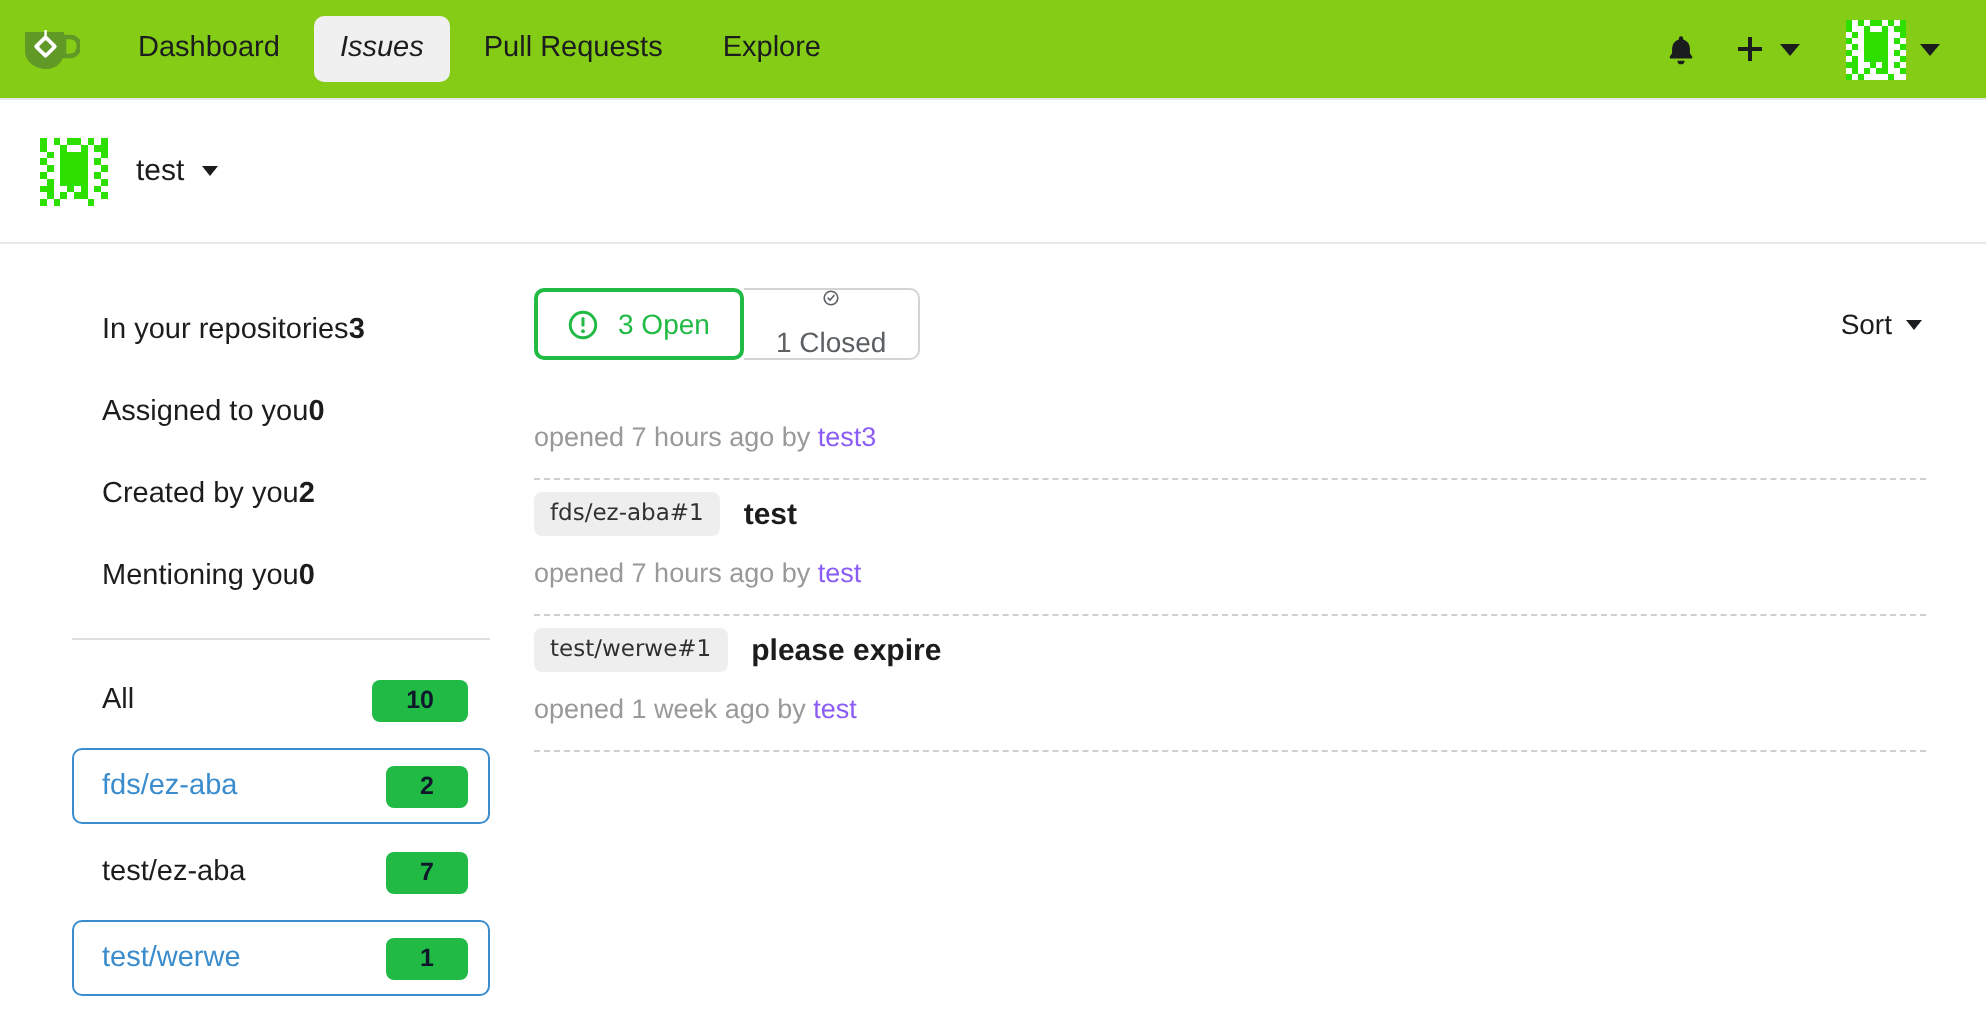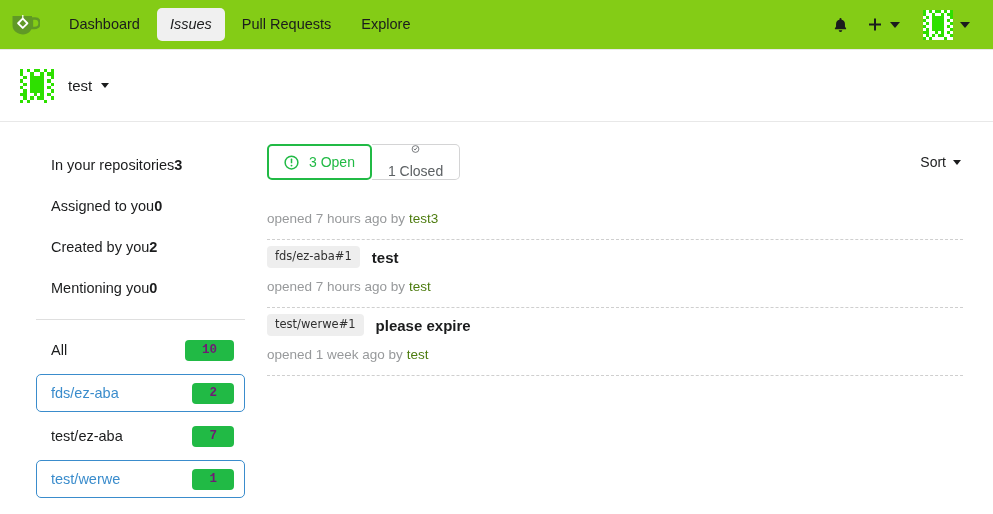--- a/index.html
+++ b/index.html
@@ -130,31 +130,30 @@
     text-align: right;
   }
   .repo-row.selected {
     border-color: #3a8ccc;
     color: #3a8ccc;
     background: #ffffff;
     gap: 48px;
   }
   .badge {
     background: #21ba45;
-    color: #701a75;
+    color: #0f172a;
     font-size: 12.5px;
     font-weight: bold;
     min-width: 32px;
     height: 21px;
     border-radius: 4px;
     display: flex;
     align-items: center;
     justify-content: center;
     padding: 0 17px;
-    font-family: Liberation Mono, monospace;
   }
 
   
   #content {
     flex: 1;
     padding-left: 22px;
     padding-right: 8px;
     min-width: 0;
   }
   #content-head {
@@ -221,21 +220,21 @@
   .issue-title {
     font-size: 15px;
     font-weight: bold;
     color: #1b1c1d;
   }
   .issue-meta {
     font-size: 13.5px;
     color: #97999b;
     padding: 9px 0 13px 0;
   }
-  .issue-meta a { color: #4d7c0f; text-decoration: none; }
+  .issue-meta a { color: #8b5cf6; text-decoration: none; }
   .issue-right {
     margin-left: auto;
     display: flex;
     align-items: center;
     gap: 5px;
     color: #5b5f62;
     font-size: 13.5px;
     padding-right: 2px;
   }
 </style>

